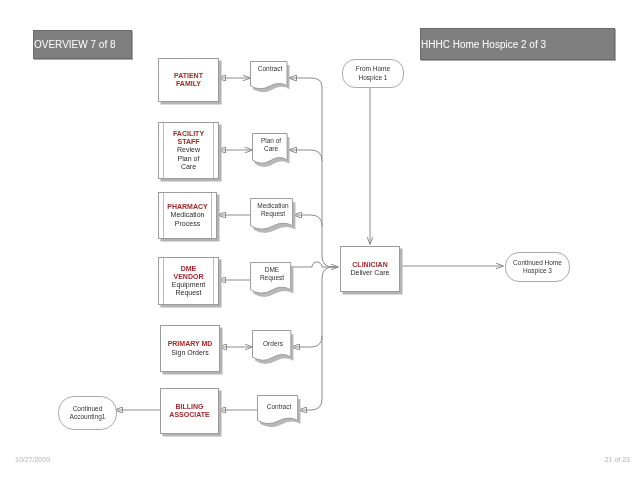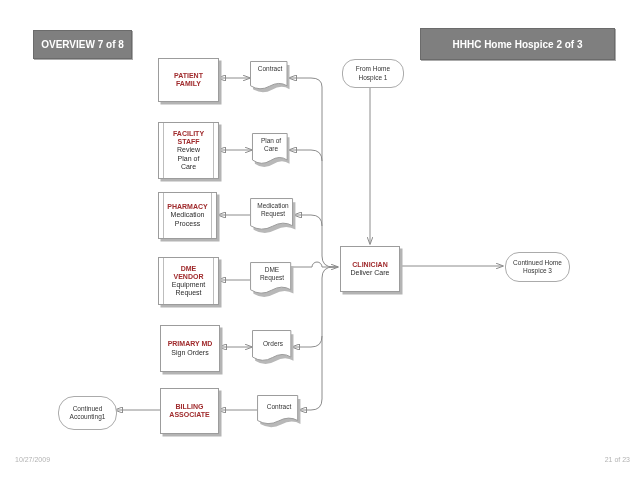--- a/index.html
+++ b/index.html
@@ -4,22 +4,22 @@
 <style>
   :root{ --red:#A02B2D; --line:#8c8c8c; --border:#a3a3a3; --shadow:#b4b4b4; }
   html,body{ margin:0; padding:0; background:#fff; }
   .slide{
     position:relative; width:638px; height:493px; background:#ffffff;
     font-family:"Liberation Sans", sans-serif; overflow:hidden;
   }
   
   .header-box{
     position:absolute; background:#7f7f7f; border:1px solid #6b6b6b;
-    color:#ffffff; font-weight:bold; font-size:10px;
-    display:flex; align-items:center; justify-content:center;
+    color:#ffffff; font-weight:normal; font-size:10px;
+    display:flex; align-items:center; justify-content:flex-start;
     box-shadow:1px 1px 0 #ababab;
   }
   
   .actor{
     position:absolute; background:#ffffff; border:1px solid #9c9c9c;
     box-shadow:2.5px 2.5px 0 var(--shadow);
     display:flex; flex-direction:column; align-items:center; justify-content:center;
     text-align:center; line-height:1.18;
   }
   .actor .name{ color:var(--red); font-weight:bold; font-size:7px; white-space:pre-line; }

